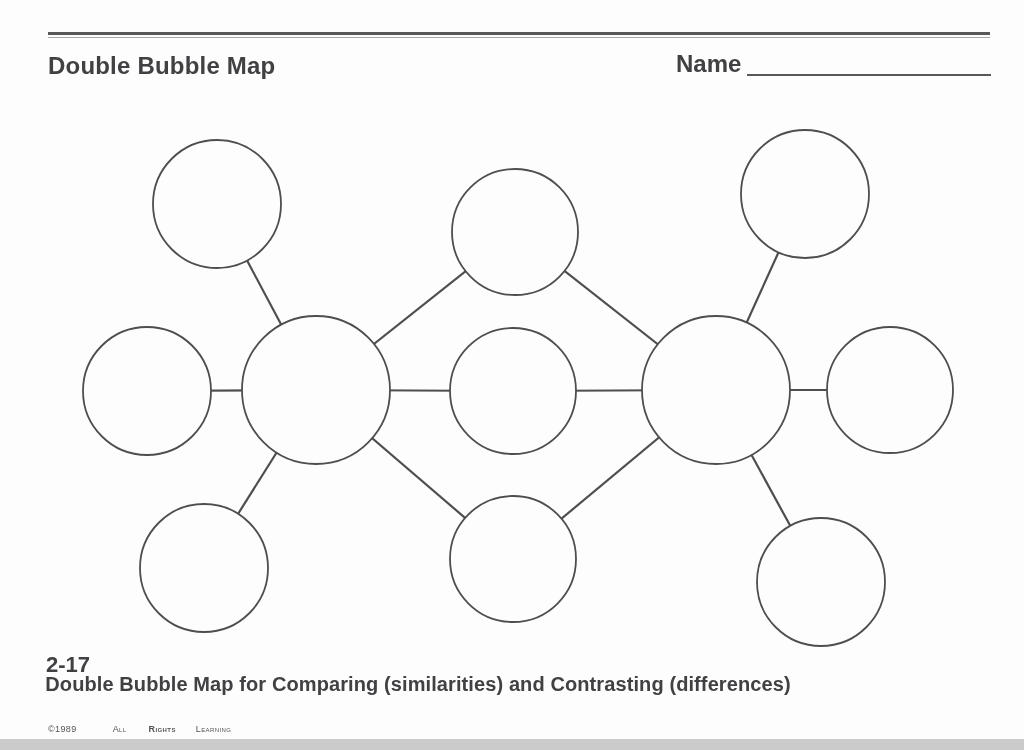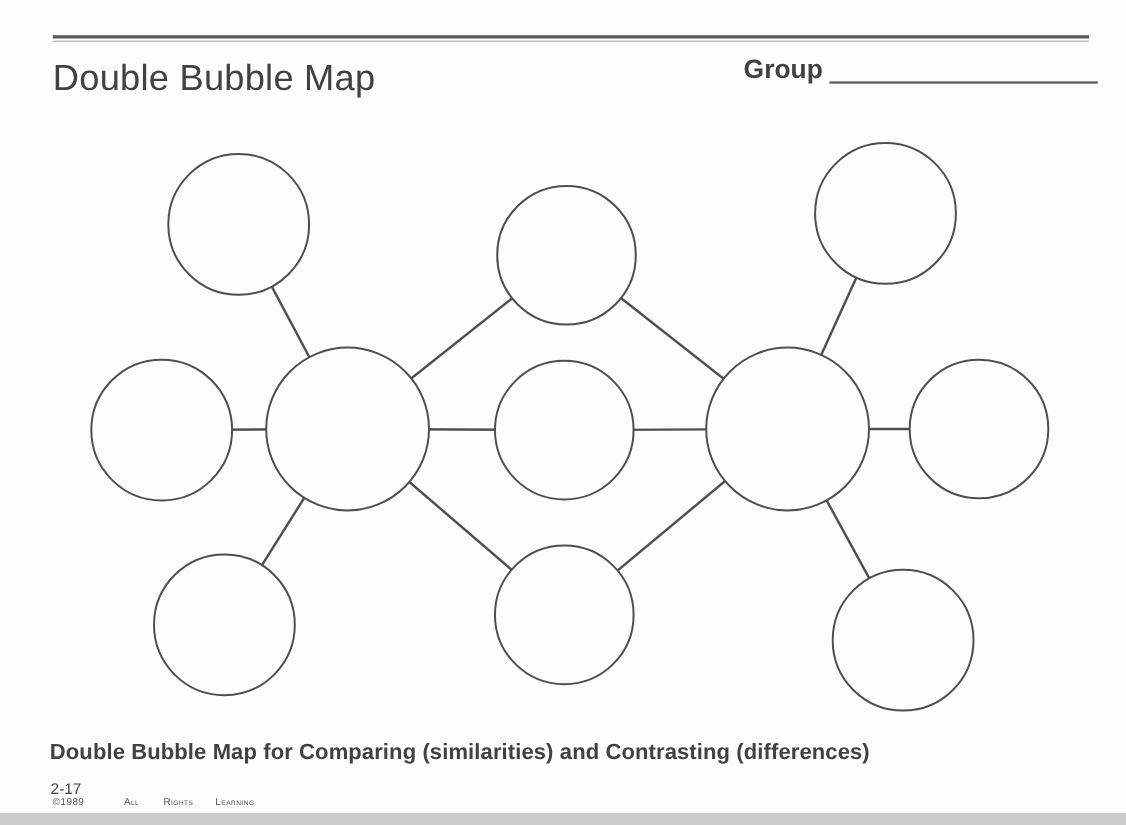--- a/index.html
+++ b/index.html
@@ -11,71 +11,71 @@
     font-family:"Liberation Sans", sans-serif;
     color:var(--ink,#414144);
   }
   .top-rule{
     position:absolute;left:48px;top:32px;width:942px;height:2px;
     border-top:3px solid var(--rule-dark,#58585a);
     border-bottom:1px solid var(--rule-light,#a8a8aa);
   }
   .page-title{
     position:absolute;left:48px;top:52px;
-    font-size:33px;font-weight:normal;letter-spacing:0.2px;
+    font-size:24px;font-weight:bold;letter-spacing:0.2px;
   }
   .name-row{
     position:absolute;left:676px;top:52px;
     display:flex;align-items:flex-end;
   }
   .name-label{font-size:24px;font-weight:bold;line-height:1;}
   .name-line{
     width:244px;height:22px;margin-left:6px;
     border-bottom:2px solid var(--rule-dark,#4a4a4d);
   }
   .diagram{position:absolute;left:0;top:0;width:1024px;height:750px;}
   .caption{
     position:absolute;left:0;top:673px;width:836px;
     text-align:center;font-size:20px;font-weight:bold;letter-spacing:0.1px;
   }
   .page-number{
-    position:absolute;left:46px;top:709px;
-    font-size:14px;font-weight:normal;
+    position:absolute;left:46px;top:652px;
+    font-size:22px;font-weight:bold;
   }
   .publisher{
     position:absolute;left:47px;top:710px;
     font-size:15px;font-variant:small-caps;letter-spacing:0.8px;
     color:var(--ink-soft,#55555
 7);
   }
   .copyright{
     position:absolute;left:48px;top:724px;
     font-size:9px;font-variant:small-caps;letter-spacing:0.4px;
     color:var(--ink-soft,#555557);
     display:flex;
   }
   .copyright .w1{margin-left:36px;}
-  .copyright .w2{margin-left:22px;}
+  .copyright .w2{margin-left:22px;font-weight:bold;}
   .copyright .w3{margin-left:20px;}
   .bottom-bar{
     position:absolute;left:0;bottom:0;width:1024px;height:11px;
     background:var(--bottom-bar,#cccccc);
   }
 </style>
 </head>
 <body>
 
 <div class="page">
 
   <div class="top-rule"></div>
 
   <div class="page-title">Double Bubble Map</div>
 
   <div class="name-row">
-    <span class="name-label">Group</span>
+    <span class="name-label">Name</span>
     <span class="name-line"></span>
   </div>
 
   <svg class="diagram" viewBox="0 0 1024 750">
       <line x1="316" y1="390" x2="217" y2="204" stroke="#4e4e51" stroke-width="2.2"></line>
       <line x1="316" y1="390" x2="147" y2="391" stroke="#4e4e51" stroke-width="2.2"></line>
       <line x1="316" y1="390" x2="204" y2="568" stroke="#4e4e51" stroke-width="2.2"></line>
       <line x1="316" y1="390" x2="515" y2="232" stroke="#4e4e51" stroke-width="2.2"></line>
       <line x1="316" y1="390" x2="513" y2="391" stroke="#4e4e51" stroke-width="2.2"></line>
       <line x1="316" y1="390" x2="513" y2="559" stroke="#4e4e51" stroke-width="2.2"></line>

